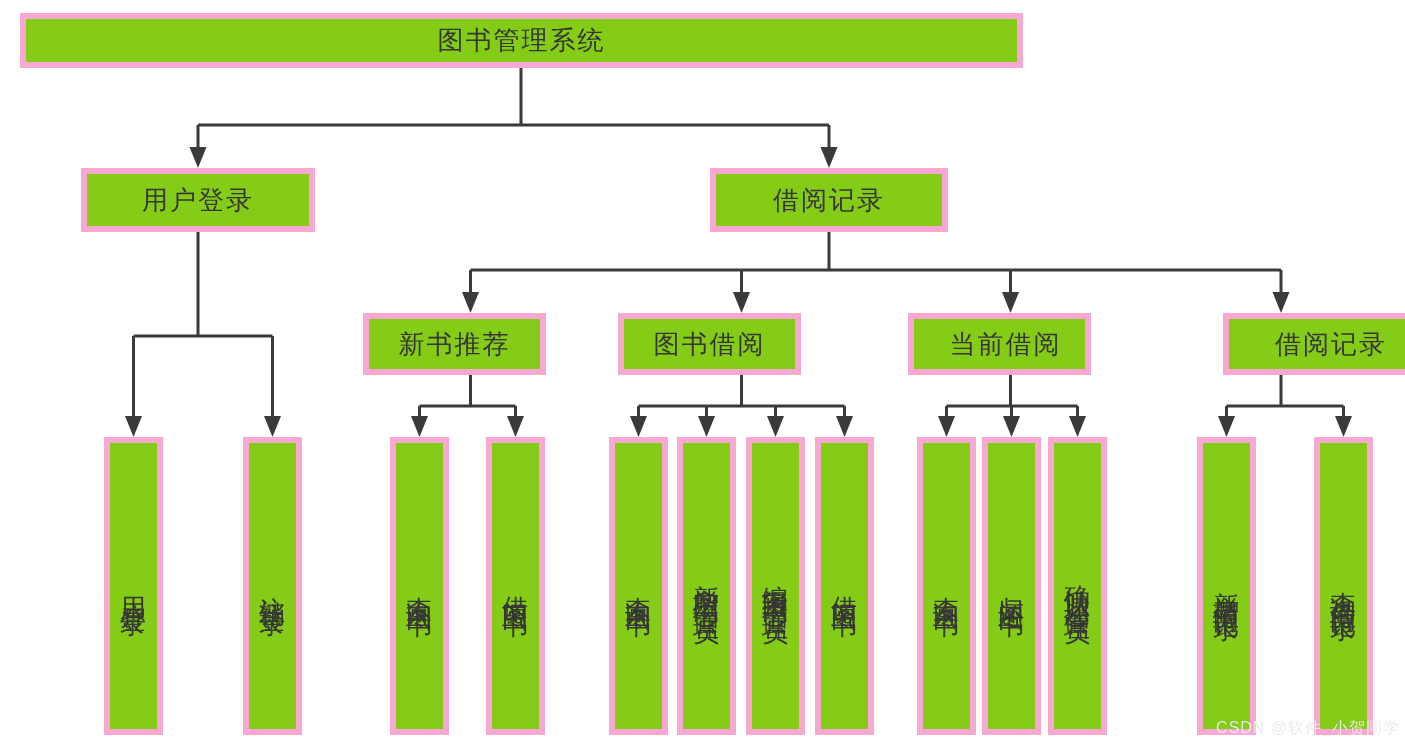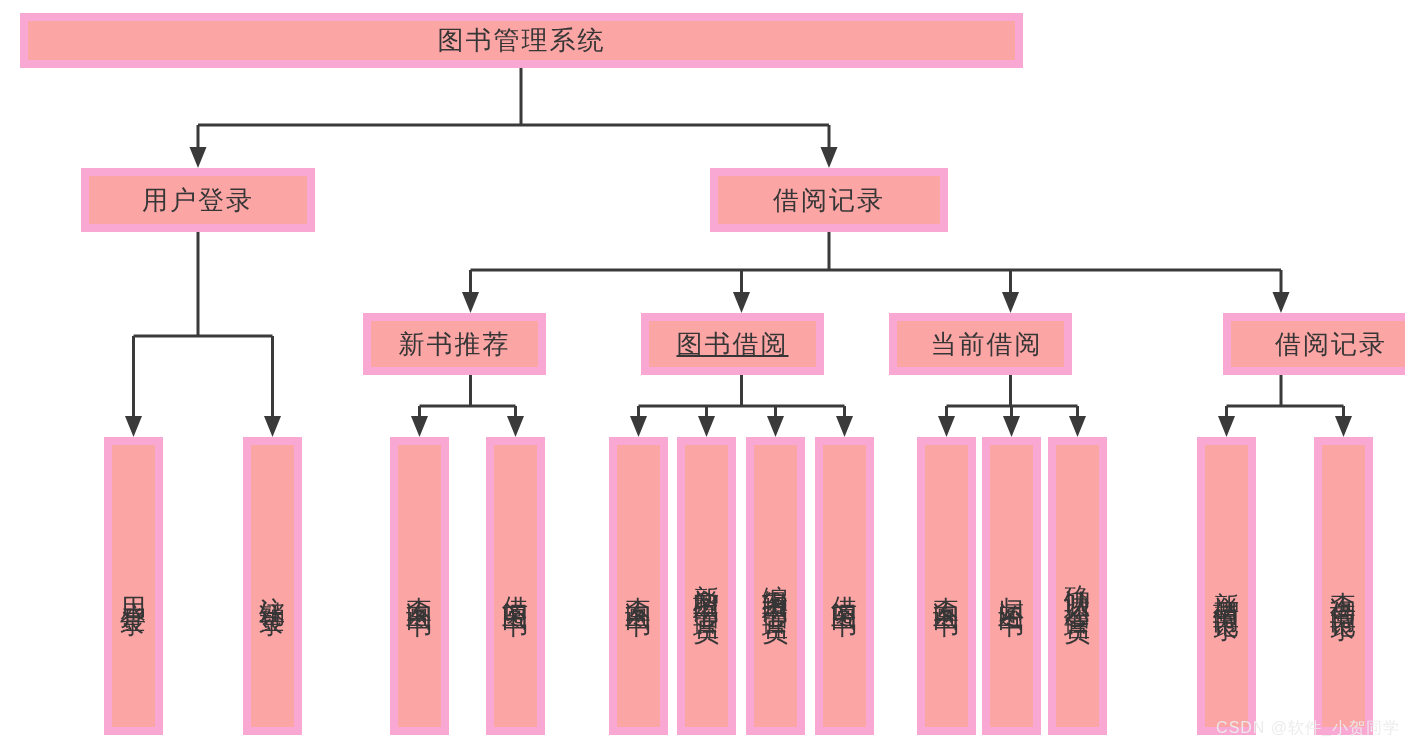--- a/index.html
+++ b/index.html
@@ -6,39 +6,39 @@
   body{font-family:"Liberation Sans","DejaVu Sans",sans-serif;}
   #canvas{
     position:relative;
     width:1405px;height:747px;
     background:#ffffff;
     overflow:hidden;
   }
   .node{
     position:absolute;
     box-sizing:border-box;
-    border:8px solid #f9a8d4;
-    background:#fca5a5;
+    border:6px solid #f9a8d4;
+    background:#84cc16;
     display:flex;
     align-items:center;
     justify-content:center;
     color:#363636;
   }
   .hnode{
     font-size:26px;
     letter-spacing:2px;
     white-space:nowrap;
   }
   .root{left:20px;top:13px;width:1003px;height:55px;}
   .l2a{left:81px;top:168px;width:234px;height:64px;}
   .l2b{left:710px;top:168px;width:238px;height:64px;}
   .l3{top:313px;height:62px;width:183px;}
   .l3a{left:363px;}
-  .l3b{left:641px;text-decoration:underline;}
-  .l3c{left:889px;padding-left:12px;}
+  .l3b{left:618px;}
+  .l3c{left:908px;padding-left:12px;}
   .l3d{left:1223px;width:216px;}
   .leaf{
     top:437px;width:59px;height:298px;
   }
   .leaf span{
     writing-mode:vertical-rl;
     text-orientation:mixed;
     font-size:26px;
     letter-spacing:5px;
     line-height:1;

